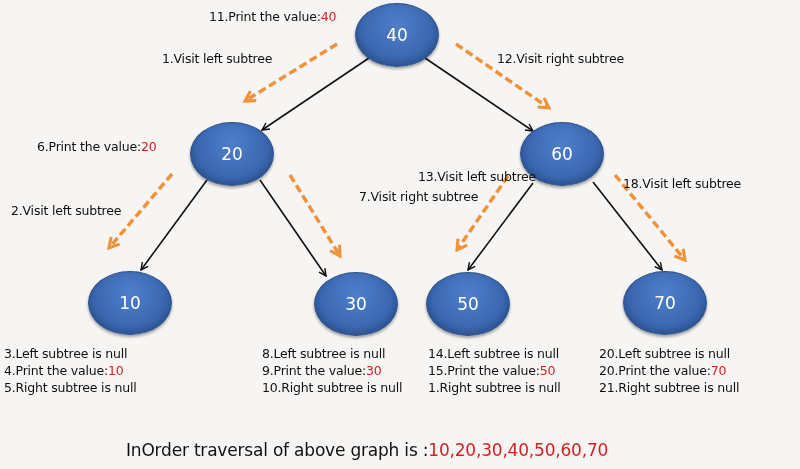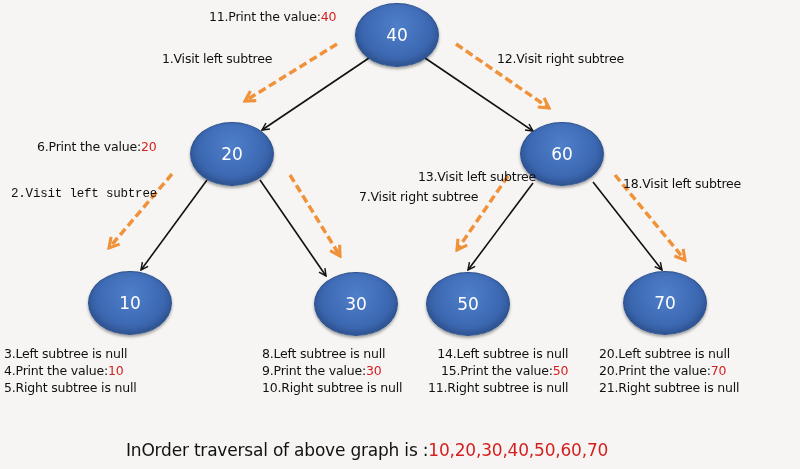--- a/index.html
+++ b/index.html
@@ -97,41 +97,41 @@
       <span>50</span>
     </div>
   <div class="node" style="left:623px; top:271px;">
       <span>70</span>
     </div>
 
   <div class="lbl" style="left:209px; top:9px;"><span>11.Print the value:</span><span class="red">40</span></div>
   <div class="lbl" style="left:162px; top:51px;">1.Visit left subtree</div>
   <div class="lbl" style="left:487px; top:51px;margin-left:10px;">12.Visit right subtree</div>
   <div class="lbl" style="left:37px; top:139px;"><span>6.Print the value:</span><span class="red">20</span></div>
-  <div class="lbl" style="left:11px; top:187px;font-family:Liberation Mono, monospace;">2.Visit left subtree</div>
+  <div class="lbl" style="left:11px; top:203px;">2.Visit left subtree</div>
   <div class="lbl" style="left:322px; top:189px;margin-left:37px;">7.Visit right subtree</div>
   <div class="lbl" style="left:381px; top:169px;margin-left:37px;">13.Visit left subtree</div>
   <div class="lbl" style="left:623px; top:176px;">18.Visit left subtree</div>
 
   <div class="steps" style="left:4px; top:345px;">
     <div>3.Left  subtree is null</div>
     <div><span>4.Print the value:</span><span class="red">10</span></div>
     <div>5.Right subtree is null</div>
   </div>
 
   <div class="steps" style="left:262px; top:345px;">
     <div>8.Left  subtree is null</div>
     <div><span>9.Print the value:</span><span class="red">30</span></div>
     <div>10.Right subtree  is null</div>
   </div>
 
-  <div class="steps" style="left:428px; top:345px;text-align:right;">
+  <div class="steps" style="left:428px; top:345px;">
     <div>14.Left  subtree is null</div>
     <div><span>15.Print the value:</span><span class="red">50</span></div>
-    <div>11.Right subtree is null</div>
+    <div>1.Right subtree is null</div>
   </div>
 
   <div class="steps" style="left:599px; top:345px;">
     <div>20.Left  subtree is null</div>
     <div><span>20.Print the value:</span><span class="red">70</span></div>
     <div>21.Right subtree is null</div>
   </div>
 
   <div class="result"><span>InOrder traversal of above graph is :</span><span class="red">10,20,30,40,50,60,70</span></div>
 

